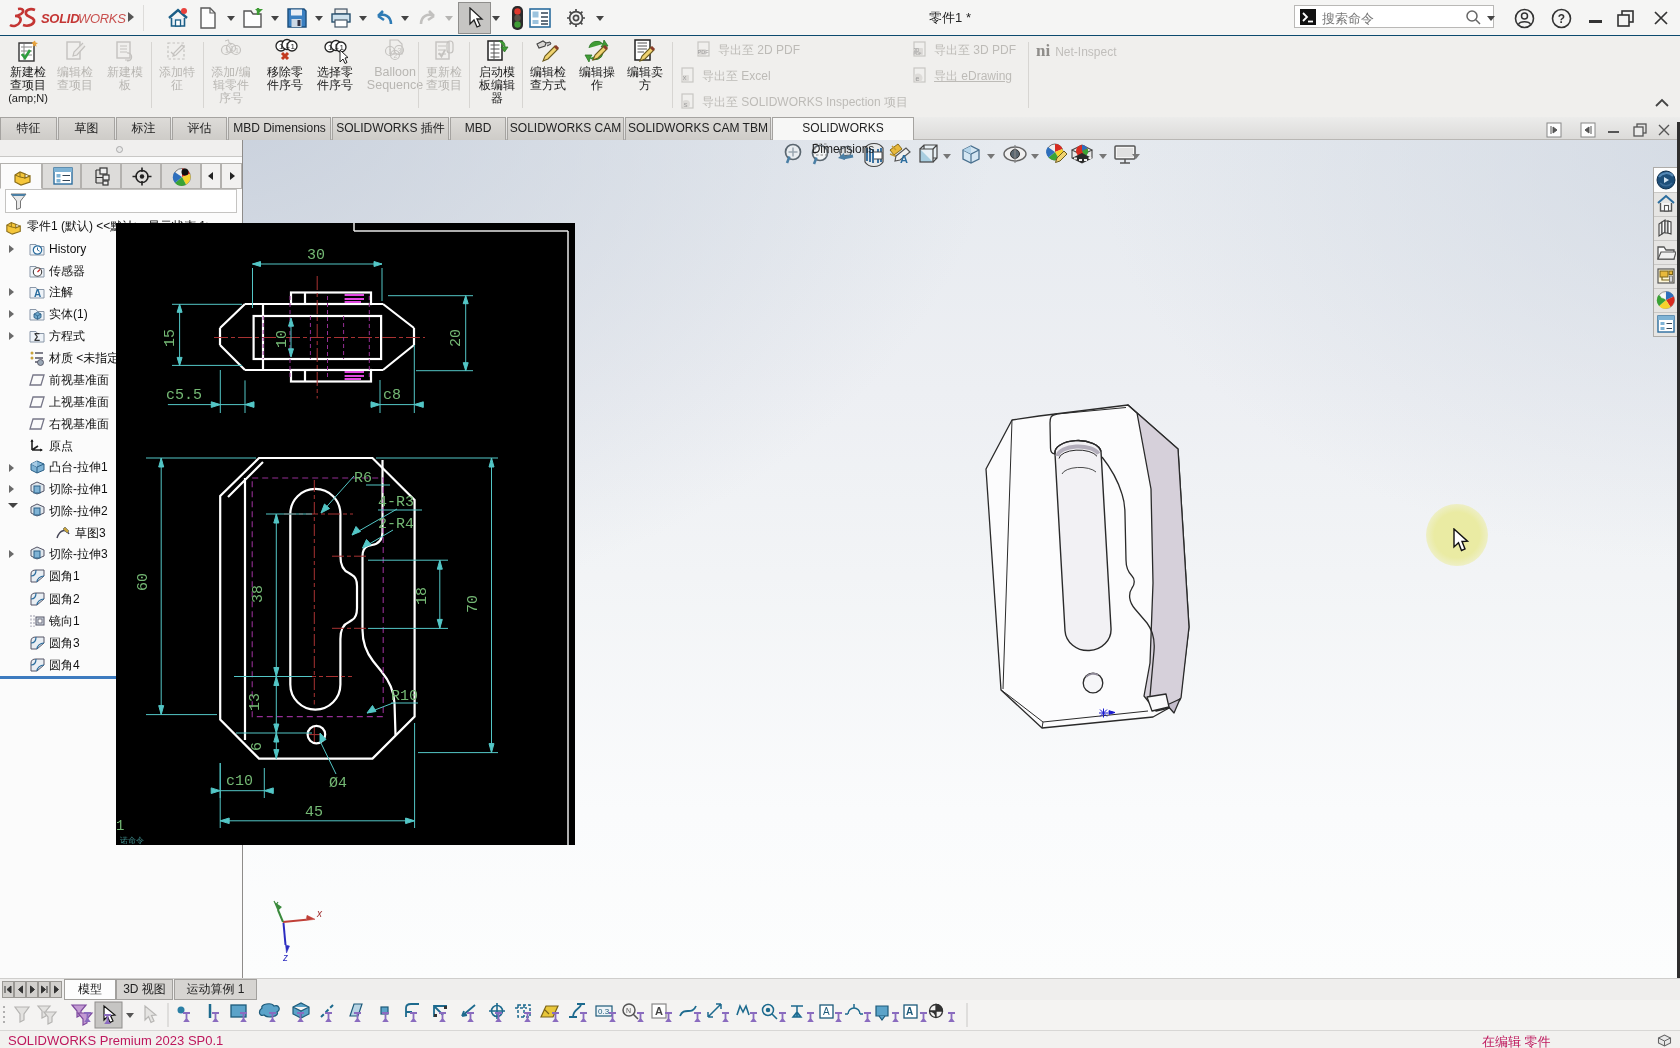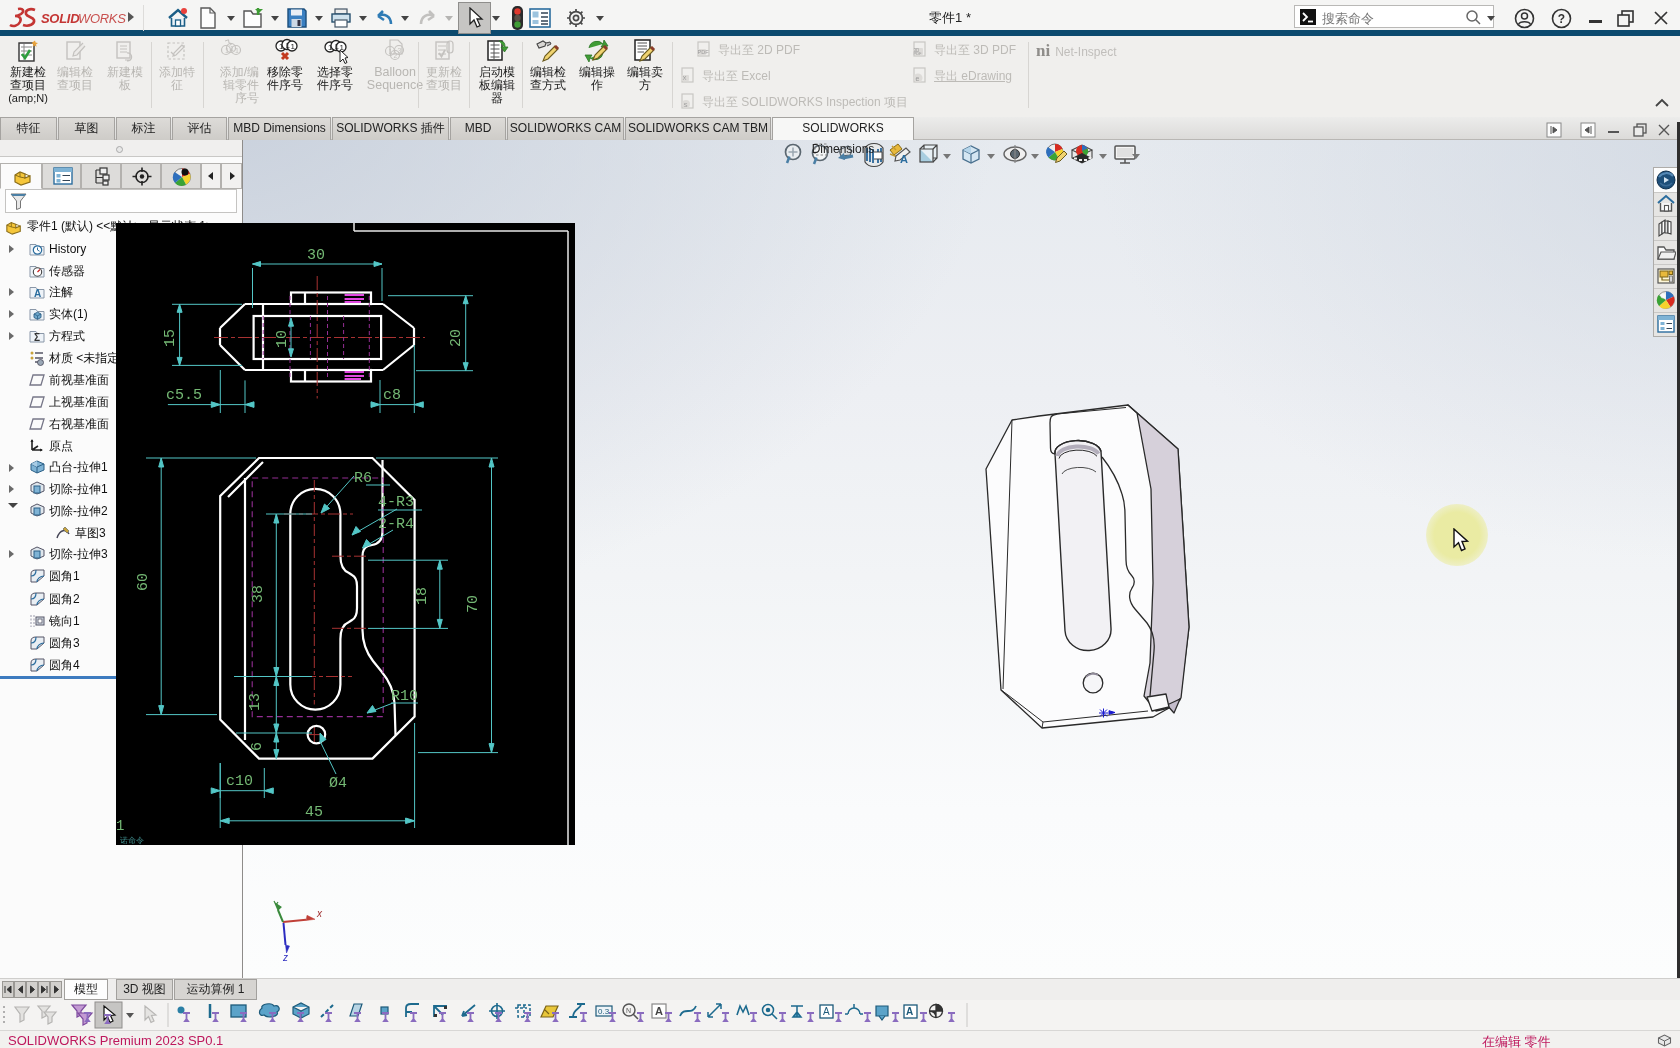--- a/index.html
+++ b/index.html
@@ -1,20 +1,20 @@
 <!DOCTYPE html>
 <html><head>
 <meta charset="utf-8">
 <style>
 * { margin:0; padding:0; box-sizing:border-box; }
 html,body { width:1680px; height:1048px; overflow:hidden; font-family:"Liberation Sans",sans-serif; }
 #page { position:relative; width:1680px; height:1048px; background:#fff; }
 .abs { position:absolute; }
 
-#titlebar { left:0; top:0; width:1680px; height:36px; background:#f5f5f4; border-bottom:6px solid #0c4a6e; }
+#titlebar { left:0; top:0; width:1680px; height:36px; background:#f5f5f4; border-bottom:1px solid #0c4a6e; }
 .tb-sep { position:absolute; top:5px; width:1px; height:26px; background:#dddcda; }
 .caret { width:0; height:0; border-left:4px solid transparent; border-right:4px solid transparent; border-top:5px solid #444; display:inline-block; }
 
 #ribbon { left:0; top:36px; width:1680px; height:81px; background:#f0efed; }
 .rsep { position:absolute; top:6px; width:1px; height:66px; background:#d7d5d2; }
 .rbtn { position:absolute; top:2px; text-align:center; font-size:12px; line-height:13px; color:#1a1a1a; }
 .rbtn.gray { color:#b8b6b2; }
 .rbtn .ric { height:26px; display:flex; align-items:center; justify-content:center; margin-bottom:2px; }
 .exbtn { position:absolute; font-size:12px; color:#bdbbb7; white-space:nowrap; }
 .exbtn svg { vertical-align:-4px; margin-right:5px; }
@@ -212,21 +212,21 @@
       <div class="ric">
           <svg width="24" height="24" viewBox="0 0 24 24" stroke="#c4c2bf" fill="none">
         <rect x="3" y="4" width="16" height="16" stroke-width="1.2" stroke-dasharray="2.5 2"></rect>
         <path d="M17 6 L9 14 L8 17 L11 16 L19 8 Z" stroke-width="1.2"></path>
         <path d="M6 13 L10 17" stroke-width="1.2"></path>
       </svg>
         </div>
       添加特<br>征
     </div>
     <div class="rsep" style="left:203px;"></div>
-    <div class="rbtn gray" style="left:203px;width:56px;text-align:right;">
+    <div class="rbtn gray" style="left:203px;width:56px;">
       <div class="ric">
           <svg width="26" height="24" viewBox="0 0 26 24" stroke="#c4c2bf" fill="none">
         <path d="M7 2 L10.5 0.8 L11 4 L14 4.6 L11.6 6.4" stroke-width="1"></path>
         <circle cx="8" cy="11" r="4.5" stroke-width="1.2"></circle>
             <circle cx="13" cy="9" r="4.5" stroke-width="1.2"></circle>
             <circle cx="18" cy="11" r="4.5" stroke-width="1.2"></circle>
         <text x="7" y="14" font-size="7" fill="#c4c2bf" stroke="none">1</text>
             <text x="12" y="12" font-size="7" fill="#c4c2bf" stroke="none">1</text>
             <text x="17" y="14" font-size="7" fill="#c4c2bf" stroke="none">1</text>
       </svg>
@@ -852,21 +852,21 @@
         </svg></div>
     <div class="navbox" style="left:26px;"><svg width="10" height="15">
           <path d="M3.5 4 L7.5 7.5 L3.5 11 Z" fill="#333" stroke="#333" stroke-width="1"></path>
         </svg></div>
     <div class="navbox" style="left:38px;"><svg width="10" height="15">
           <path d="M2.5 4 L6.5 7.5 L2.5 11 Z M8 4 V11" fill="#333" stroke="#333" stroke-width="1"></path>
         </svg></div>
     <div class="navbox" style="left:50px;"><svg width="10" height="15">
           <path d="M3.5 4 L7.5 7.5 L3.5 11 Z" fill="#333" stroke="#333" stroke-width="1"></path>
         </svg></div>
-    <div class="btab active" style="left:64px;width:44px;">模型</div>
+    <div class="btab active" style="left:64px;width:52px;">模型</div>
     <div class="btab" style="left:116px;width:57px;">3D 视图</div>
     <div class="btab" style="left:174px;width:83px;">运动算例 1</div>
   </div>
   <div id="tooldock" class="abs">
     <svg width="1680" height="30" viewBox="0 0 1680 30">
       <defs>
         <g id="pin">
           <path d="M0 0 h7 M3.5 0 v6 l-1.5 2 h3 l-1.5 -2" stroke="#8a6bbf" stroke-width="1.8" fill="none"></path>
         </g>
       </defs>

